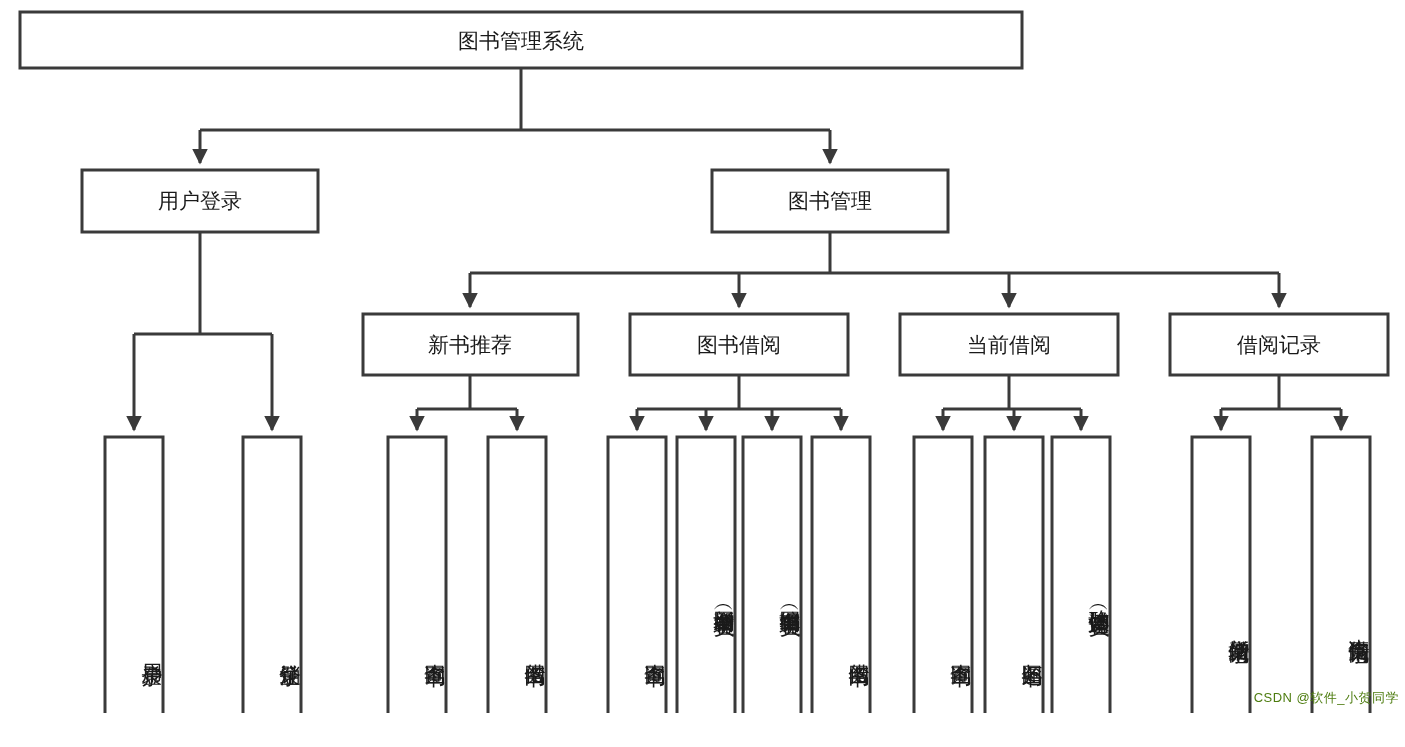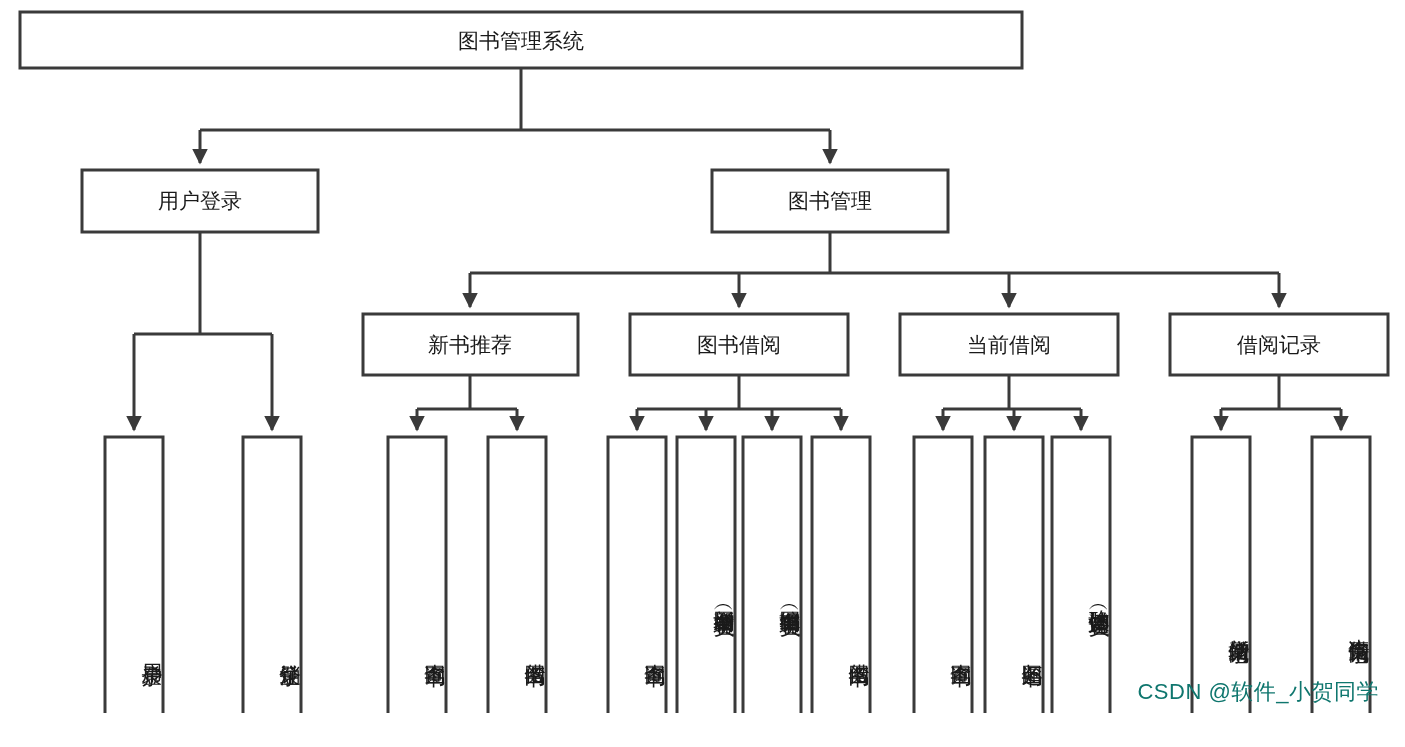--- a/index.html
+++ b/index.html
@@ -57,25 +57,25 @@
     line-height: 1.05;
     letter-spacing: 1px;
     display: flex;
     align-items: flex-start;
     justify-content: center;
     white-space: nowrap;
     pointer-events: none;
   }
   .watermark {
     position: absolute;
-    right: 26px;
+    right: 6px;
     bottom: 6px;
     font-family: "Liberation Sans", "DejaVu Sans", sans-serif;
-    font-size: 22px;
-    color: #0f766e;
+    font-size: 13px;
+    color: #4d7c0f;
     letter-spacing: 0.5px;
     white-space: nowrap;
   }
 </style>
 </head>
 <body>
 
 <div id="canvas">
 
   <svg class="diagram" viewBox="0 0 1405 747">

